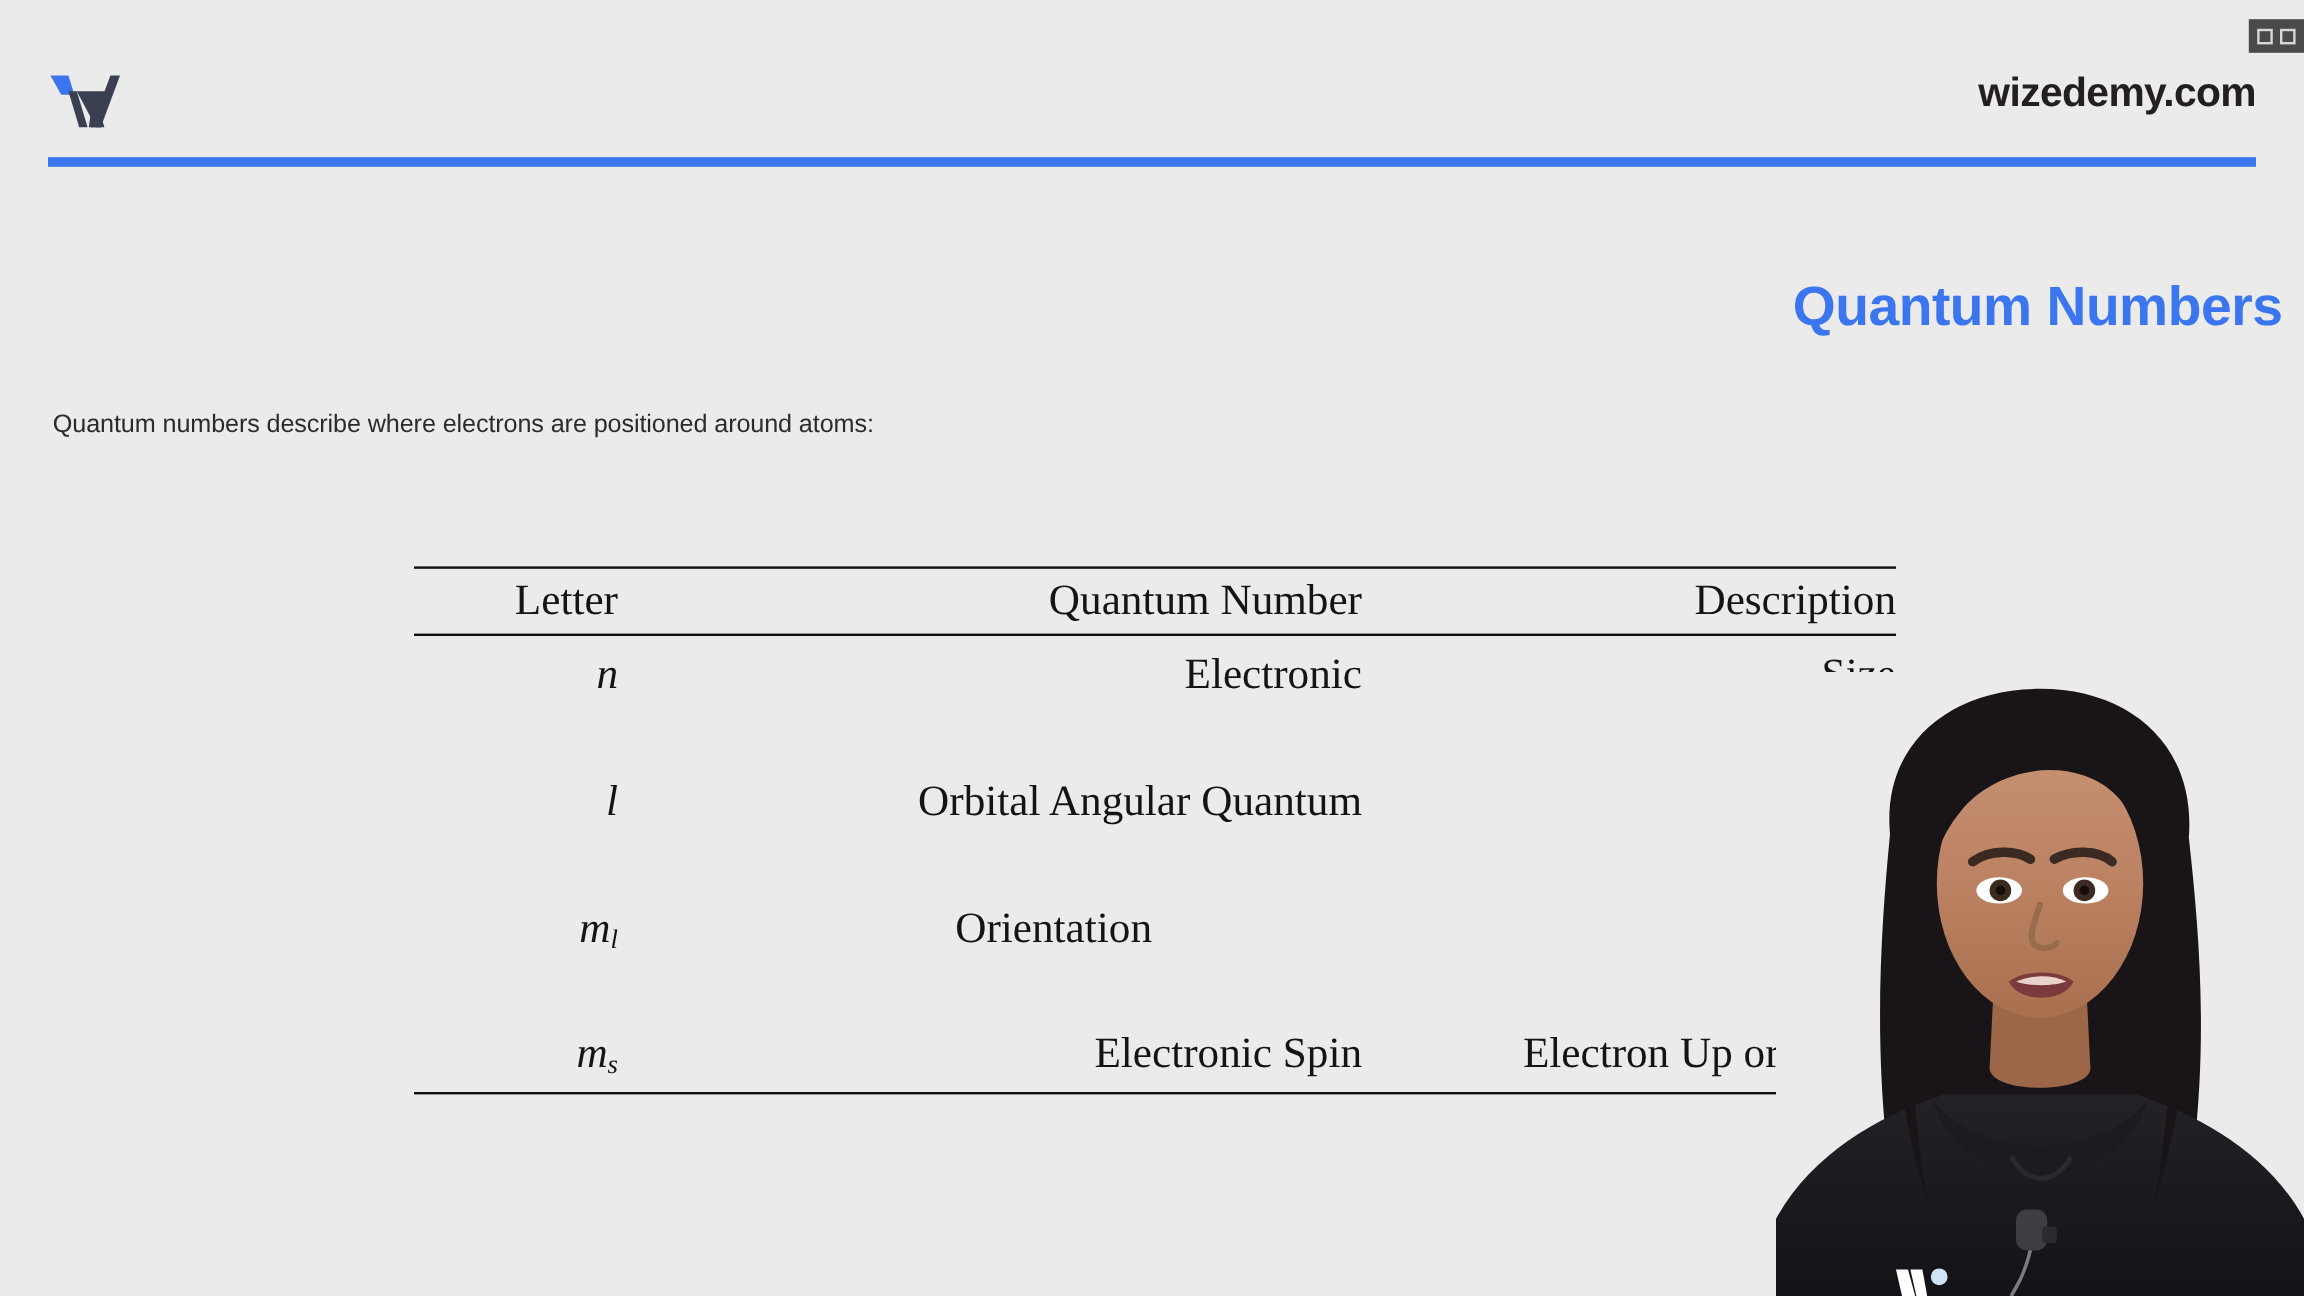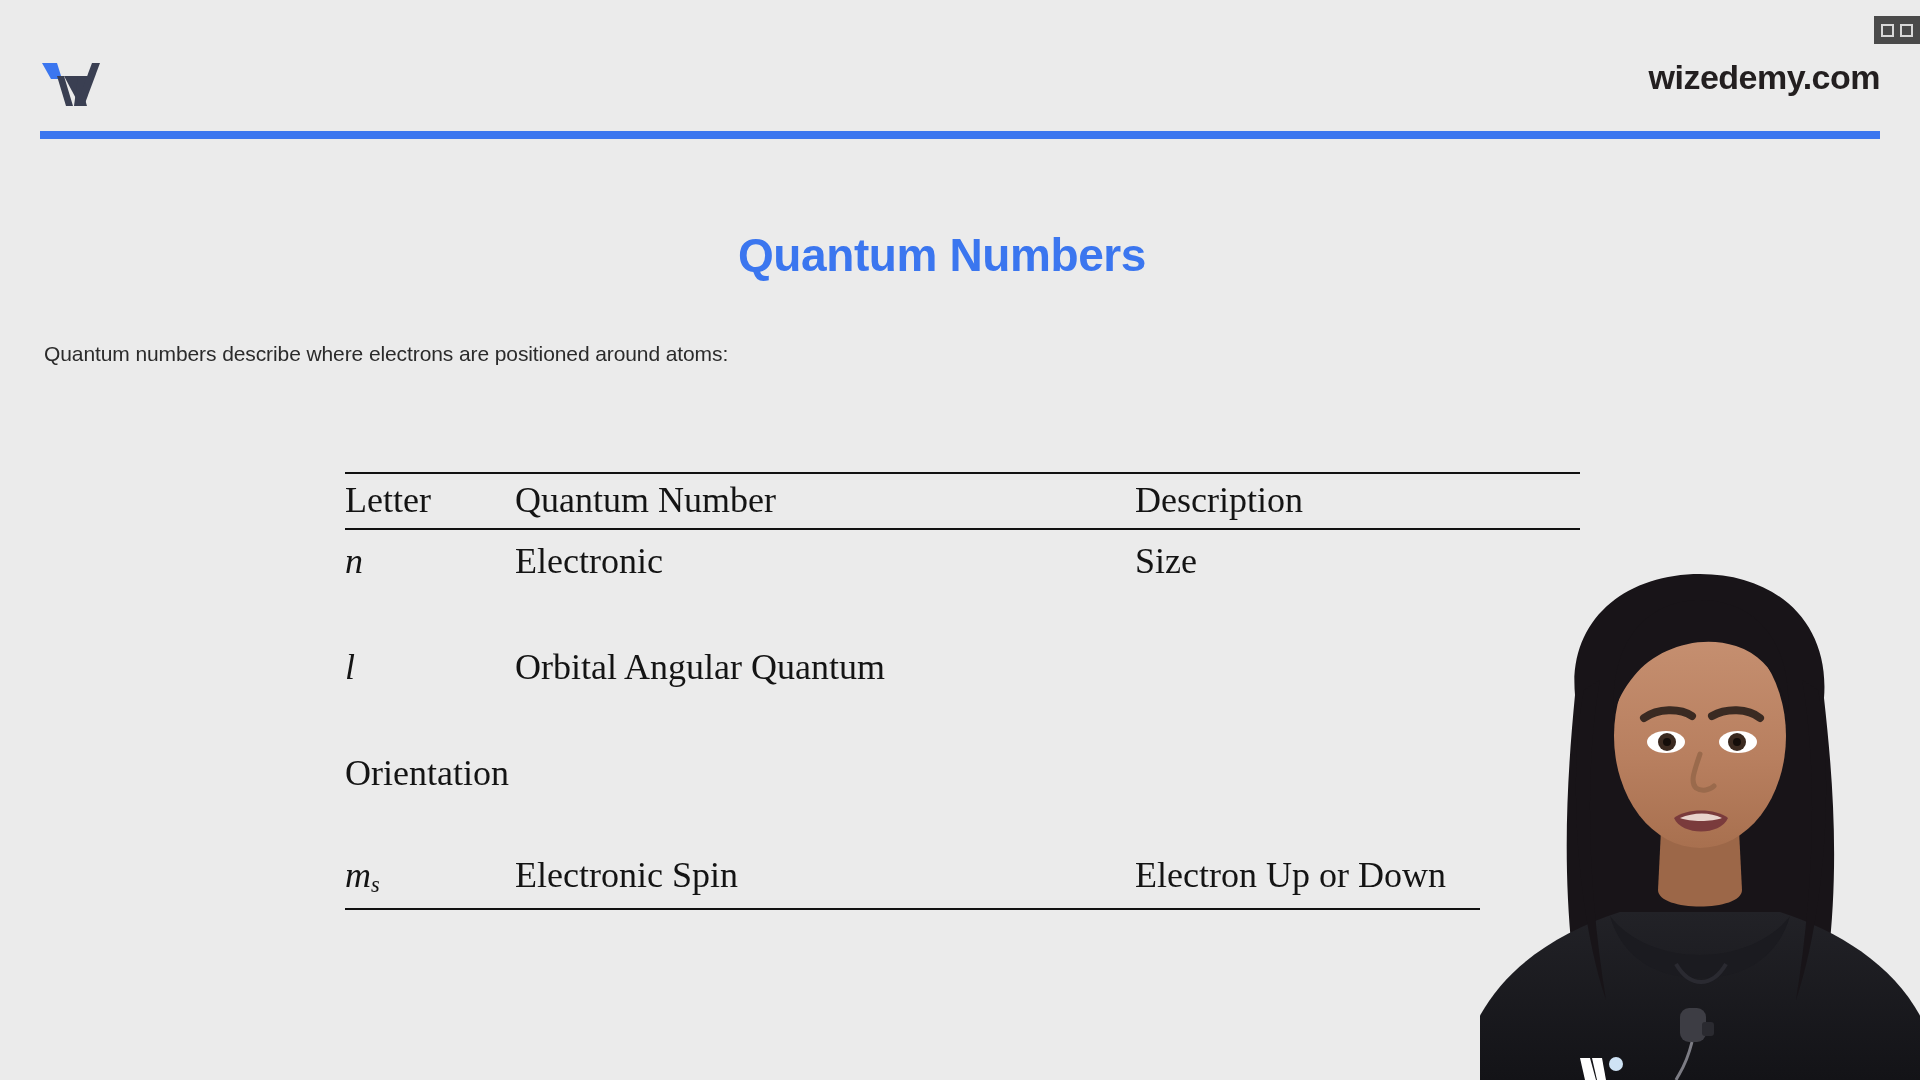--- a/index.html
+++ b/index.html
@@ -81,21 +81,21 @@
     border: 2px solid #d8d8d8;
     box-sizing: border-box;
   }
 
   
   #slide-title {
     position: absolute;
     left: 0;
     top: 228px;
     width: 1920px;
-    text-align: center;
+    text-align: right;
     font-size: 46px;
     font-weight: bold;
     color: #3b76ef;
     letter-spacing: -0.4px;
   }
   
   #slide-title-inner {
     display: inline-block;
     transform: translateX(-18px);
   }
@@ -131,21 +131,21 @@
   }
   .qn-head {
     font-size: 36px;
     padding: 5px 0 7px 0;
   }
   .qn-body {
     font-size: 36px;
   }
   .qn-body .cell { padding: 10px 0 10px 0; }
   .qn-row .cell {
-    text-align: left;
+    text-align: right;
     box-sizing: border-box;
   }
   .col-letter { width: 170px; }
   .col-name   { width: 620px; }
   .col-desc   { width: 445px; }
 
   .row-spacer { height: 44px; }
   .row-spacer-sm { height: 40px; }
 
   .mathit {
@@ -228,20 +228,23 @@
 
     <div class="qn-row qn-body">
       <div class="cell col-letter">
         <span class="mathit"><span>l</span></span>
       </div>
       <div class="cell col-name">Orbital Angular Quantum</div>
     </div>
     <div class="row-spacer"></div>
 
     <div class="qn-row qn-body">
+      <div class="cell col-letter">
+        <span class="mathit"><span>m</span><sub>l</sub></span>
+      </div>
       <div class="cell col-desc">Orientation</div>
     </div>
     <div class="row-spacer-sm"></div>
 
     <div class="qn-row qn-body">
       <div class="cell col-letter">
         <span class="mathit"><span>m</span><sub>s</sub></span>
       </div>
       <div class="cell col-name">Electronic Spin</div>
       <div class="cell col-desc">Electron Up or Down</div>

